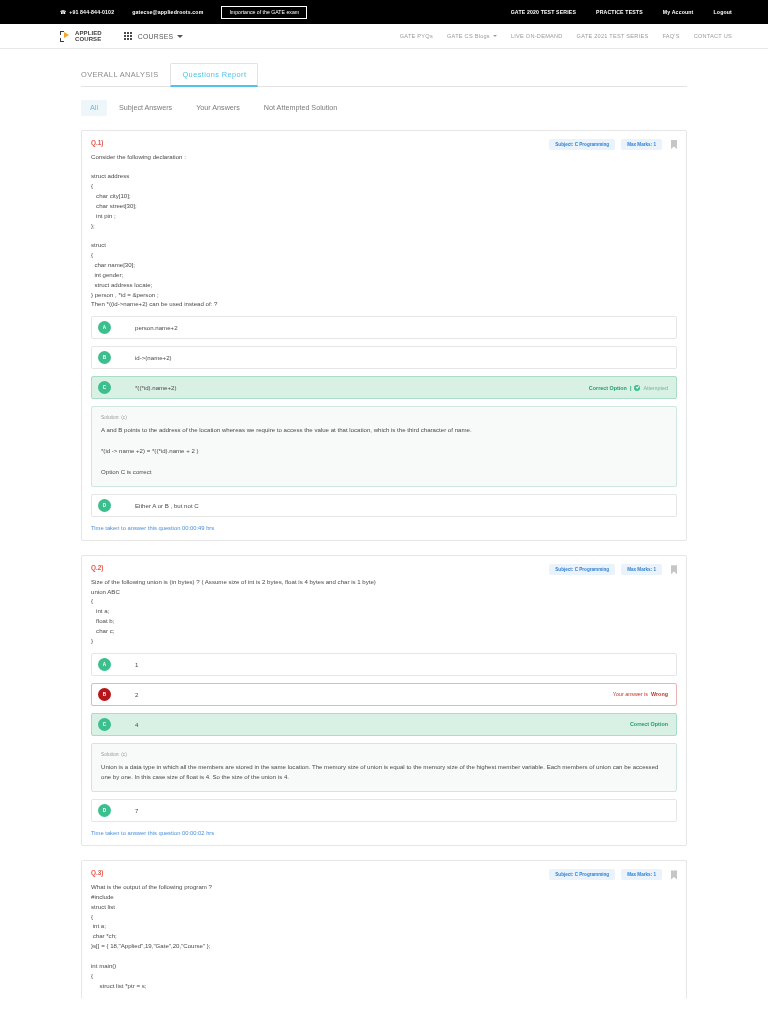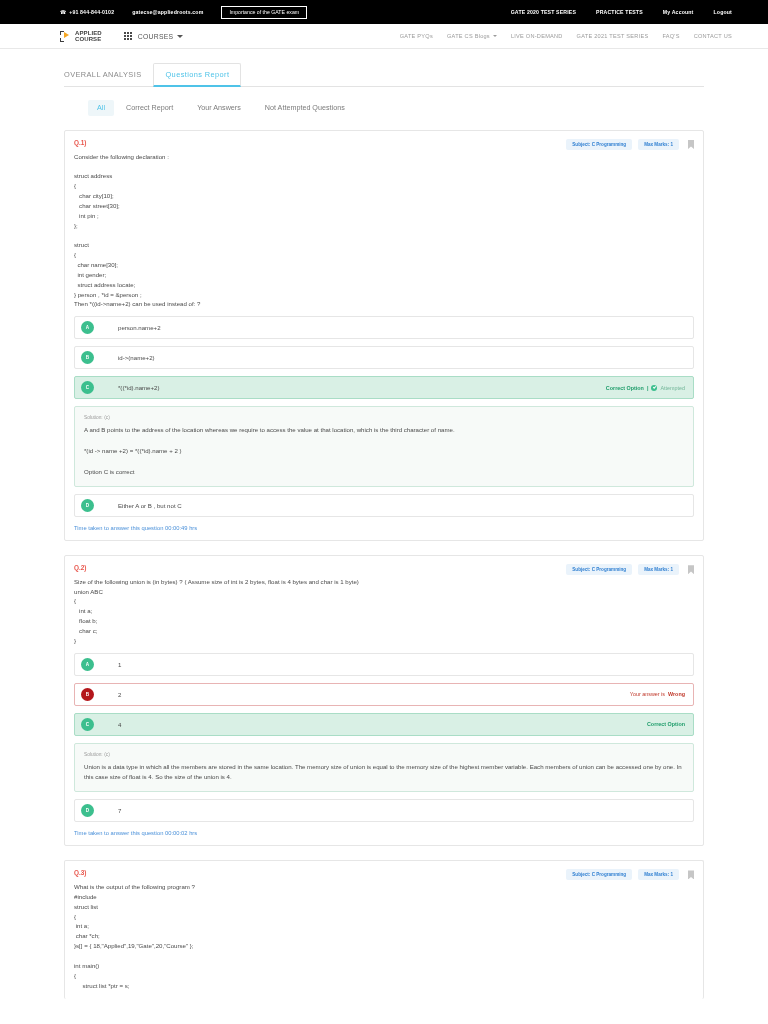--- a/index.html
+++ b/index.html
@@ -94,21 +94,21 @@
   .nav-right .nav-link {
     font-size: 5.6px; color:#9b9b9b; letter-spacing:.25px; white-space:nowrap;
     display:flex; align-items:center; gap:3px;
   }
   .caret-sm {
     width:0;height:0;border-left:2.4px solid transparent;border-right:2.4px solid transparent;
     border-top:2.8px solid #9b9b9b;
   }
 
   
-  .page-wrap { padding: 0 64px; }
+  .page-wrap { padding: 0 81px; }
   .maintabs {
     display: flex; align-items: flex-end; gap: 0;
     border-bottom: 1px solid #e3e3e3;
     margin-top: 14px;
   }
   .maintab {
     font-size: 7.4px; color:#8a8a8a; letter-spacing:.4px;
     padding: 6px 12px 7px 0;
   }
   .maintab.active {
@@ -116,21 +116,21 @@
     background:#fff; padding: 6px 11px 6px 11px; margin-bottom:-1px;
     border-radius:2px 2px 0 0;
   }
   .subtabs { display:flex; align-items:center; gap:0; margin-top:13px; }
   .subtab {
     font-size: 7.2px; color:#7b7b7b; padding: 3px 12px 4px 12px;
   }
   .subtab.active {
     color:#4fc3e8; background:#eef6f9; border-radius:2px; padding:3px 9px 4px 9px;
   }
-  .subtab:first-child { padding-left: 9px; margin-left: 24px; }
+  .subtab:first-child { padding-left: 9px; }
 
   
   .qcard {
     border: 1px solid #e6e6e6;
     border-radius: 2px;
     margin-top: 14px;
     padding: 8px 9px 9px 9px;
     background: #fff;
   }
   .qhead { display:flex; align-items:flex-start; }
@@ -276,23 +276,23 @@
 
 <div class="page-wrap">
 
   <div class="maintabs">
     <span class="maintab">OVERALL ANALYSIS</span>
     <span class="maintab active">Questions Report</span>
   </div>
 
   <div class="subtabs">
     <span class="subtab active">All</span>
-    <span class="subtab">Correct Report</span>
+    <span class="subtab">Subject Answers</span>
     <span class="subtab">Your Answers</span>
-    <span class="subtab">Not Attempted Questions</span>
+    <span class="subtab">Not Attempted Solution</span>
   </div>
 
   <div class="qcard">
     <div class="qhead">
       <span class="qnum">Q.1)</span>
       <span class="qbadges">
         <span class="badge">Subject: C Programming</span>
         <span class="badge">Max Marks: 1</span>
         <span class="bookmark"></span>
       </span>

